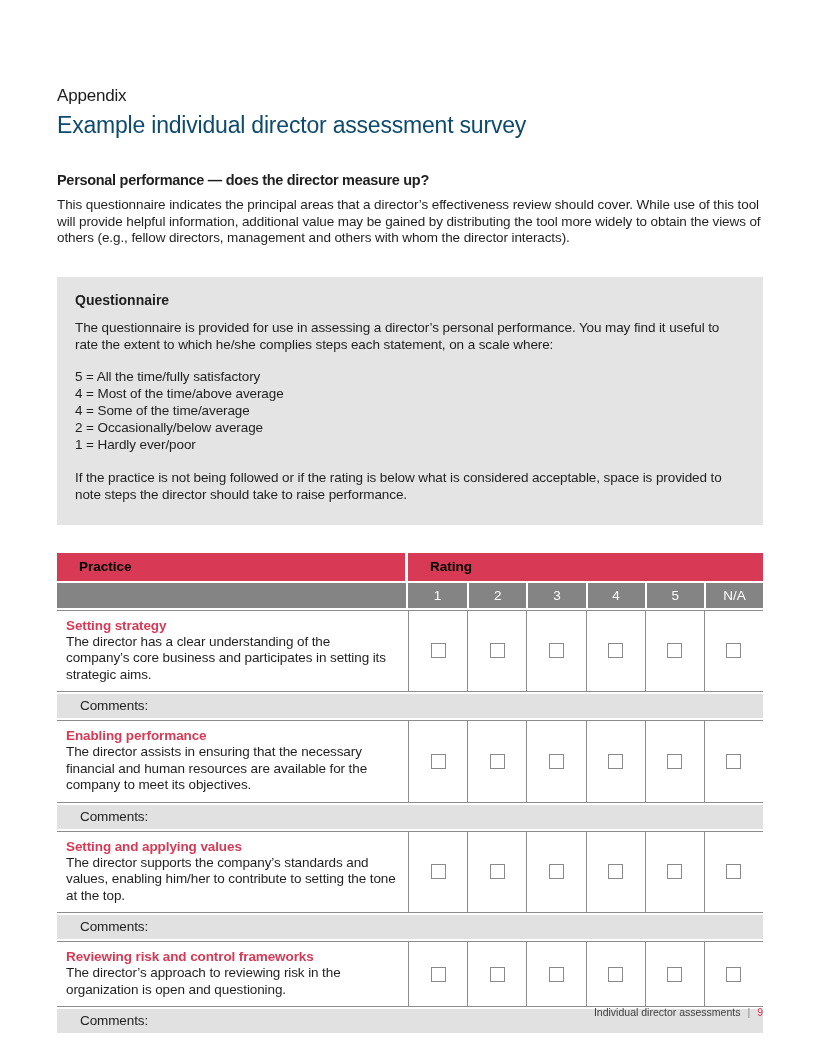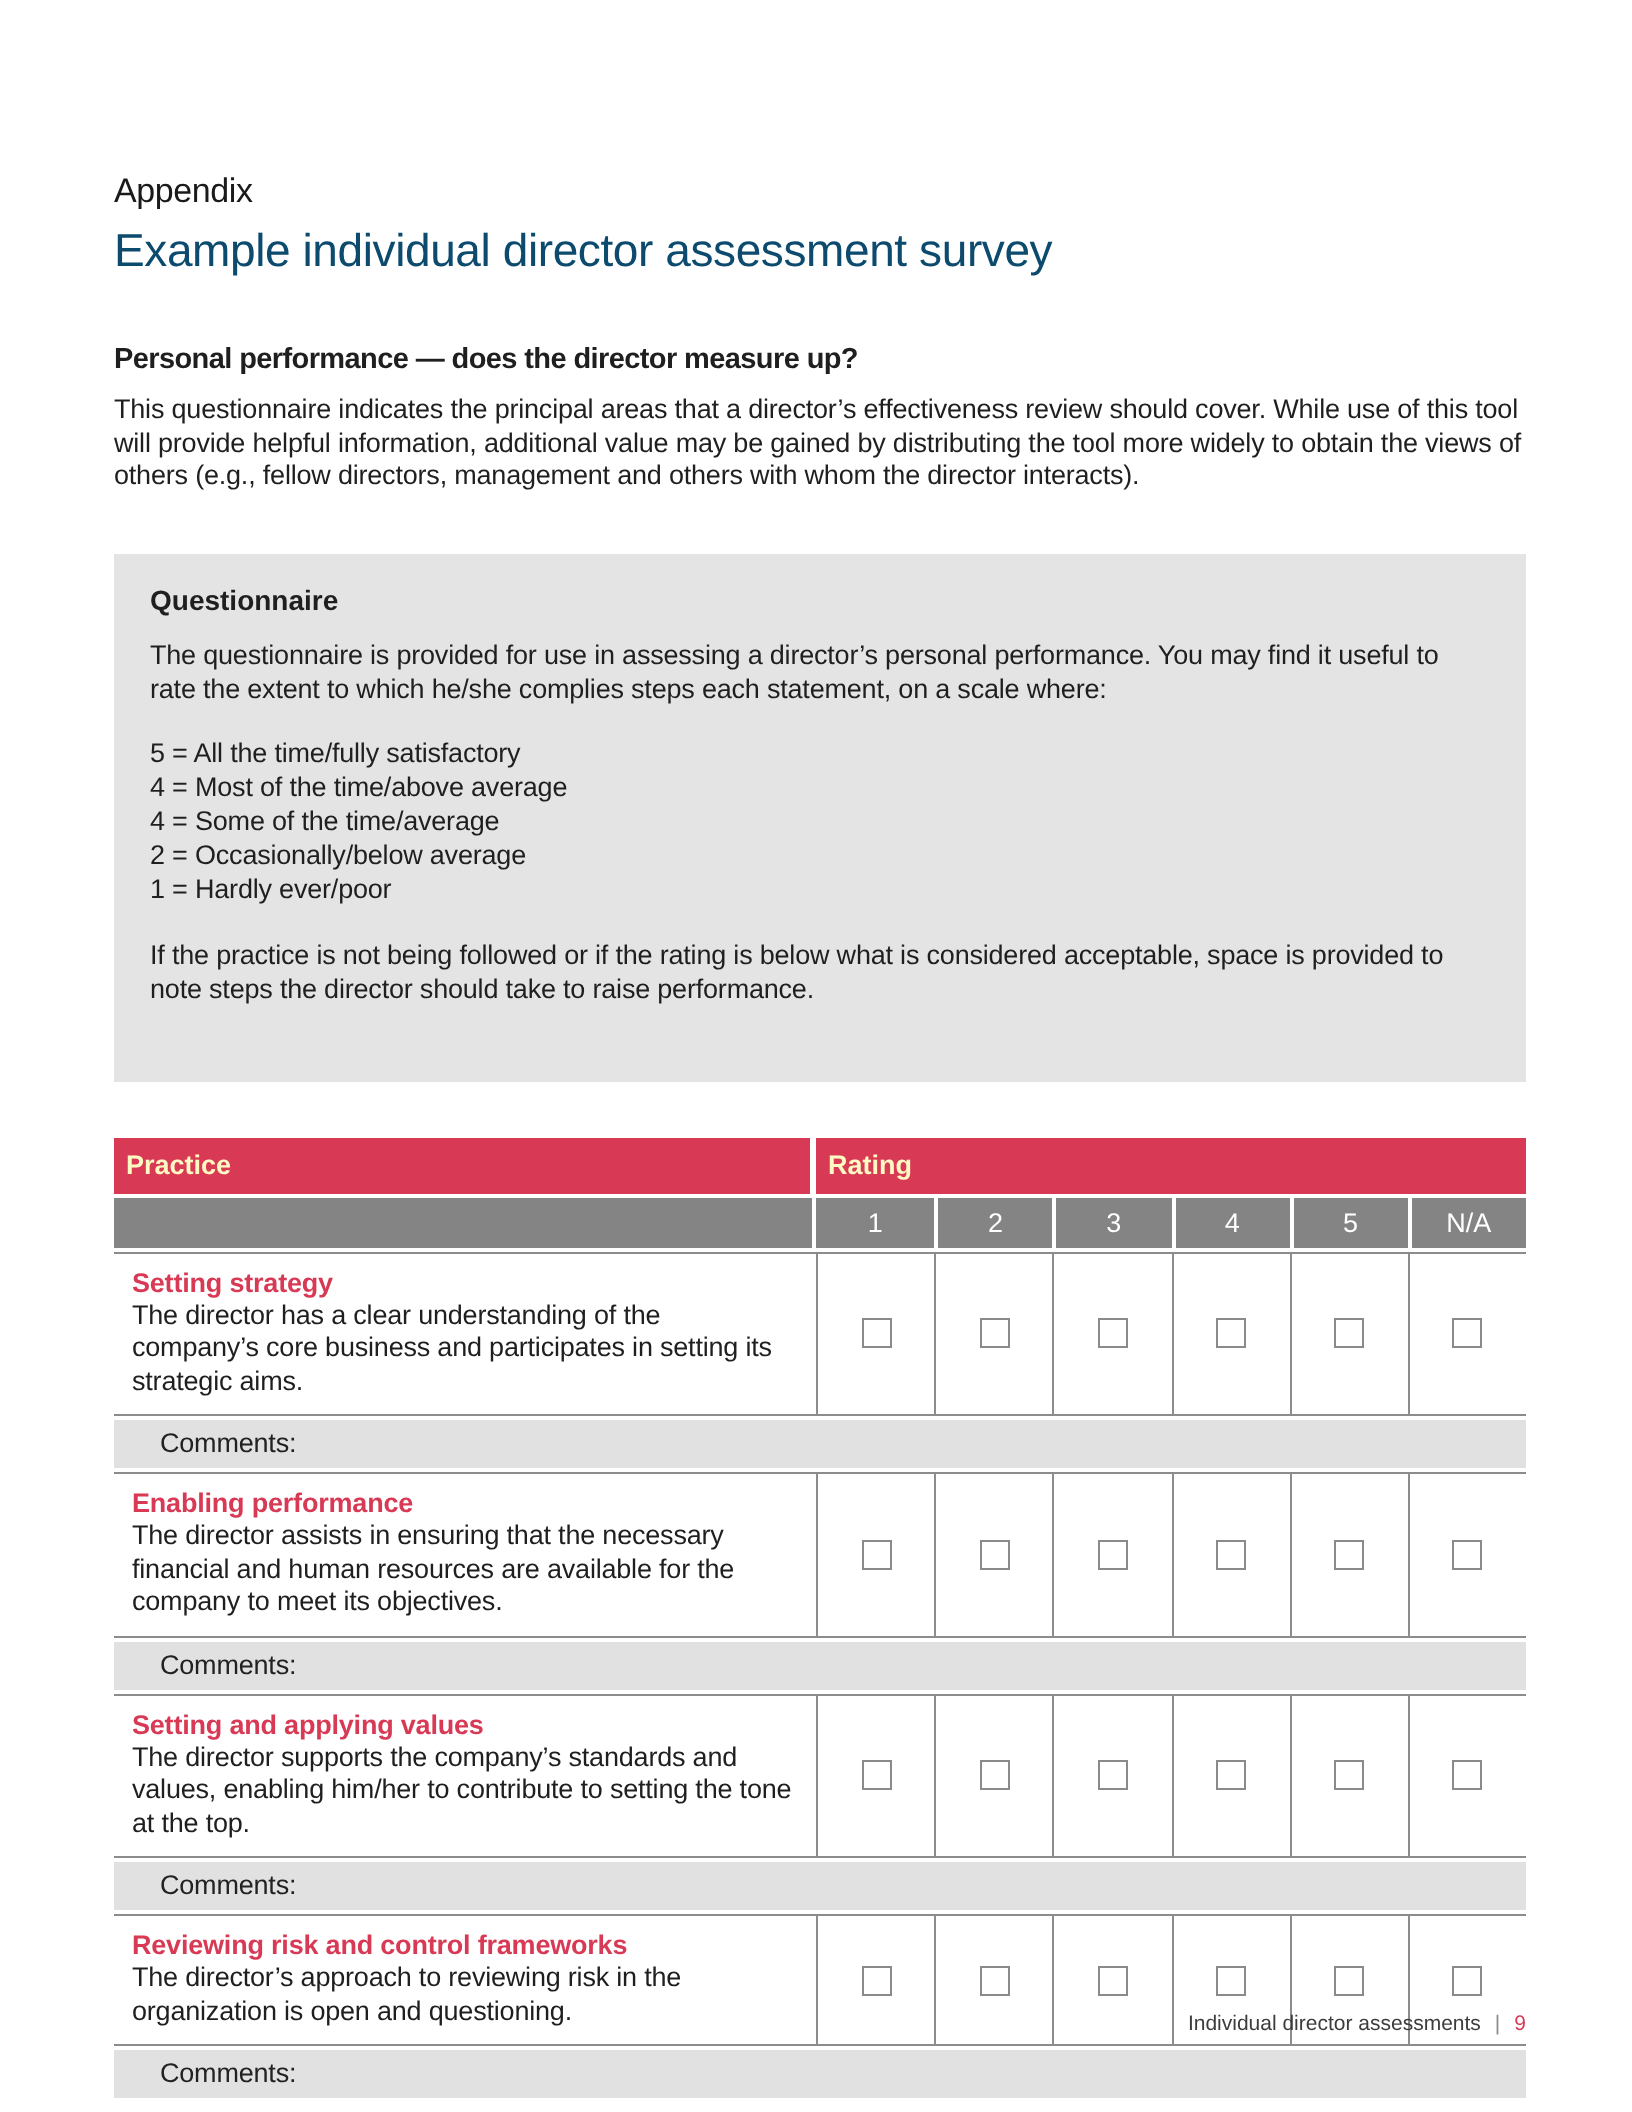--- a/index.html
+++ b/index.html
@@ -38,21 +38,21 @@
   }
   .intro-body {
     margin-top: 9px;
     font-size: 13.5px;
     line-height: 16.5px;
     letter-spacing: -0.1px;
   }
   .qbox {
     margin-top: 30px;
     background: #e4e4e4;
-    padding: 15px 20px 38px 18px;
+    padding: 15px 20px 22px 18px;
   }
   .qbox-heading {
     font-size: 14px;
     font-weight: 700;
   }
   .qbox-intro {
     margin-top: 11px;
     font-size: 13.5px;
     line-height: 17px;
     letter-spacing: -0.1px;
@@ -71,25 +71,25 @@
   }
   
   .survey { margin-top: 28px; }
   .grid-row {
     display: grid;
     grid-template-columns: 351px repeat(6, 1fr);
   }
   .thead { height: 28px; }
   .thead .th {
     background: #d83a55;
-    color: #fef9c3;
+    color: #000000;
     font-size: 13.5px;
     font-weight: 700;
     line-height: 28px;
-    padding-left: 6px;
+    padding-left: 22px;
   }
   .thead .th-practice { border-right: 3px solid #fff; }
   .thead .th-rating { grid-column: 2 / -1; }
   .subhead { height: 25px; margin-top: 2px; }
   .subhead .sub {
     background: #848484;
     color: #fff;
     font-size: 13.5px;
     line-height: 25px;
     text-align: center;

